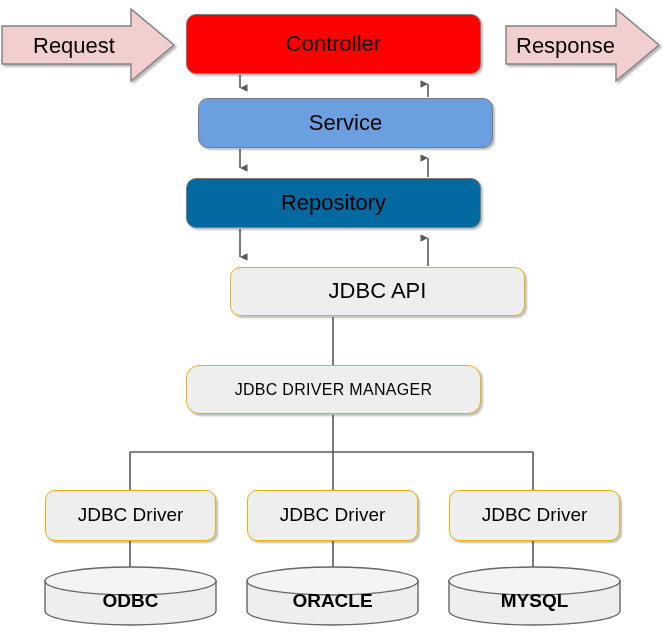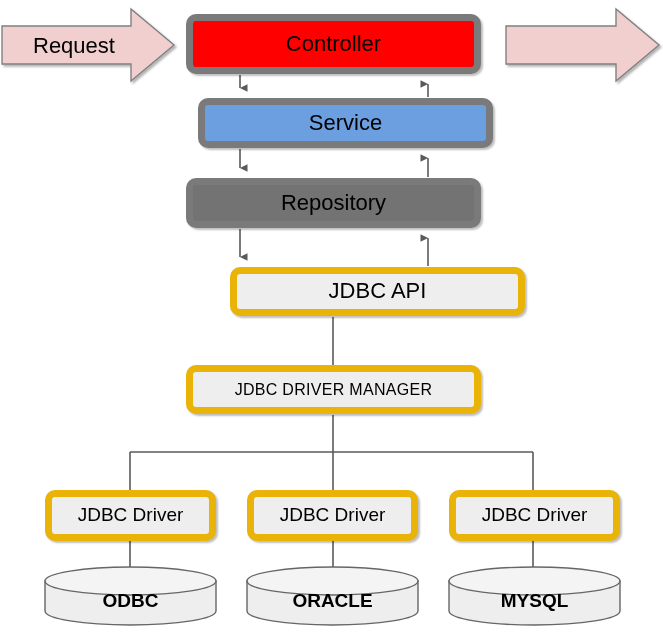--- a/index.html
+++ b/index.html
@@ -24,21 +24,21 @@
     top: 0;
     width: 663px;
     height: 636px;
   }
   .node {
     position: absolute;
     box-sizing: border-box;
     display: flex;
     align-items: center;
     justify-content: center;
-    border: 7px solid #eab308;
+    border: 1px solid #eab308;
     border-radius: 10px;
     color: #000000;
     text-align: center;
     line-height: 1.1;
     white-space: nowrap;
     box-shadow: 2px 2px 2px rgba(0,0,0,0.25);
   }
   .node-controller {
     left: 186px; top: 14px; width: 295px; height: 60px;
     background: #ff0000;
@@ -46,35 +46,36 @@
     border-color: #7a7a7a;
   }
   .node-service {
     left: 198px; top: 98px; width: 295px; height: 50px;
     background: #6c9fe0;
     font-size: 22px;
     border-color: #7a7a7a;
   }
   .node-repository {
     left: 186px; top: 178px; width: 295px; height: 50px;
-    background: #737373;
+    background: #0369a1;
     font-size: 22px;
     border-color: #7a7a7a;
   }
   .node-jdbc-api {
     left: 186px; top: 267px; width: 295px; height: 49px;
     background: #eeeeee;
     font-size: 22px;
     margin-left: 44px;
   }
   .node-jdbc-dm {
     left: 186px; top: 365px; width: 295px; height: 49px;
     background: #eeeeee;
     font-size: 16px;
     letter-spacing: 0.3px;
+    border-radius: 13px;
   }
   .node-driver {
     top: 490px; width: 171px; height: 51px;
     background: #eeeeee;
     font-size: 19px;
     text-align: center;
   }
   .driver-1 { left: 45px; }
   .driver-2 { left: 247px; }
   .driver-3 { left: 449px; }
@@ -170,20 +171,21 @@
       <path d="M247,581 L247,611 A85.5,14 0 0 0 418,611 L418,581 Z" fill="#eeeeee" stroke="#666666" stroke-width="1.4"></path>
       <ellipse cx="332.5" cy="581" rx="85.5" ry="14" fill="#f4f4f4" stroke="#666666" stroke-width="1.4"></ellipse>
     </g>
     <g>
       <path d="M449,581 L449,611 A85.5,14 0 0 0 620,611 L620,581 Z" fill="#eeeeee" stroke="#666666" stroke-width="1.4"></path>
       <ellipse cx="534.5" cy="581" rx="85.5" ry="14" fill="#f4f4f4" stroke="#666666" stroke-width="1.4"></ellipse>
     </g>
   </svg>
 
   <div class="arrow-label arrow-label-request">Request</div>
+  <div class="arrow-label arrow-label-response">Response</div>
 
   <div class="node node-controller">Controller</div>
 
   <div class="node node-service">Service</div>
 
   <div class="node node-repository">Repository</div>
 
   <div class="node node-jdbc-api">JDBC API</div>
 
   <div class="node node-jdbc-dm">JDBC DRIVER MANAGER</div>

